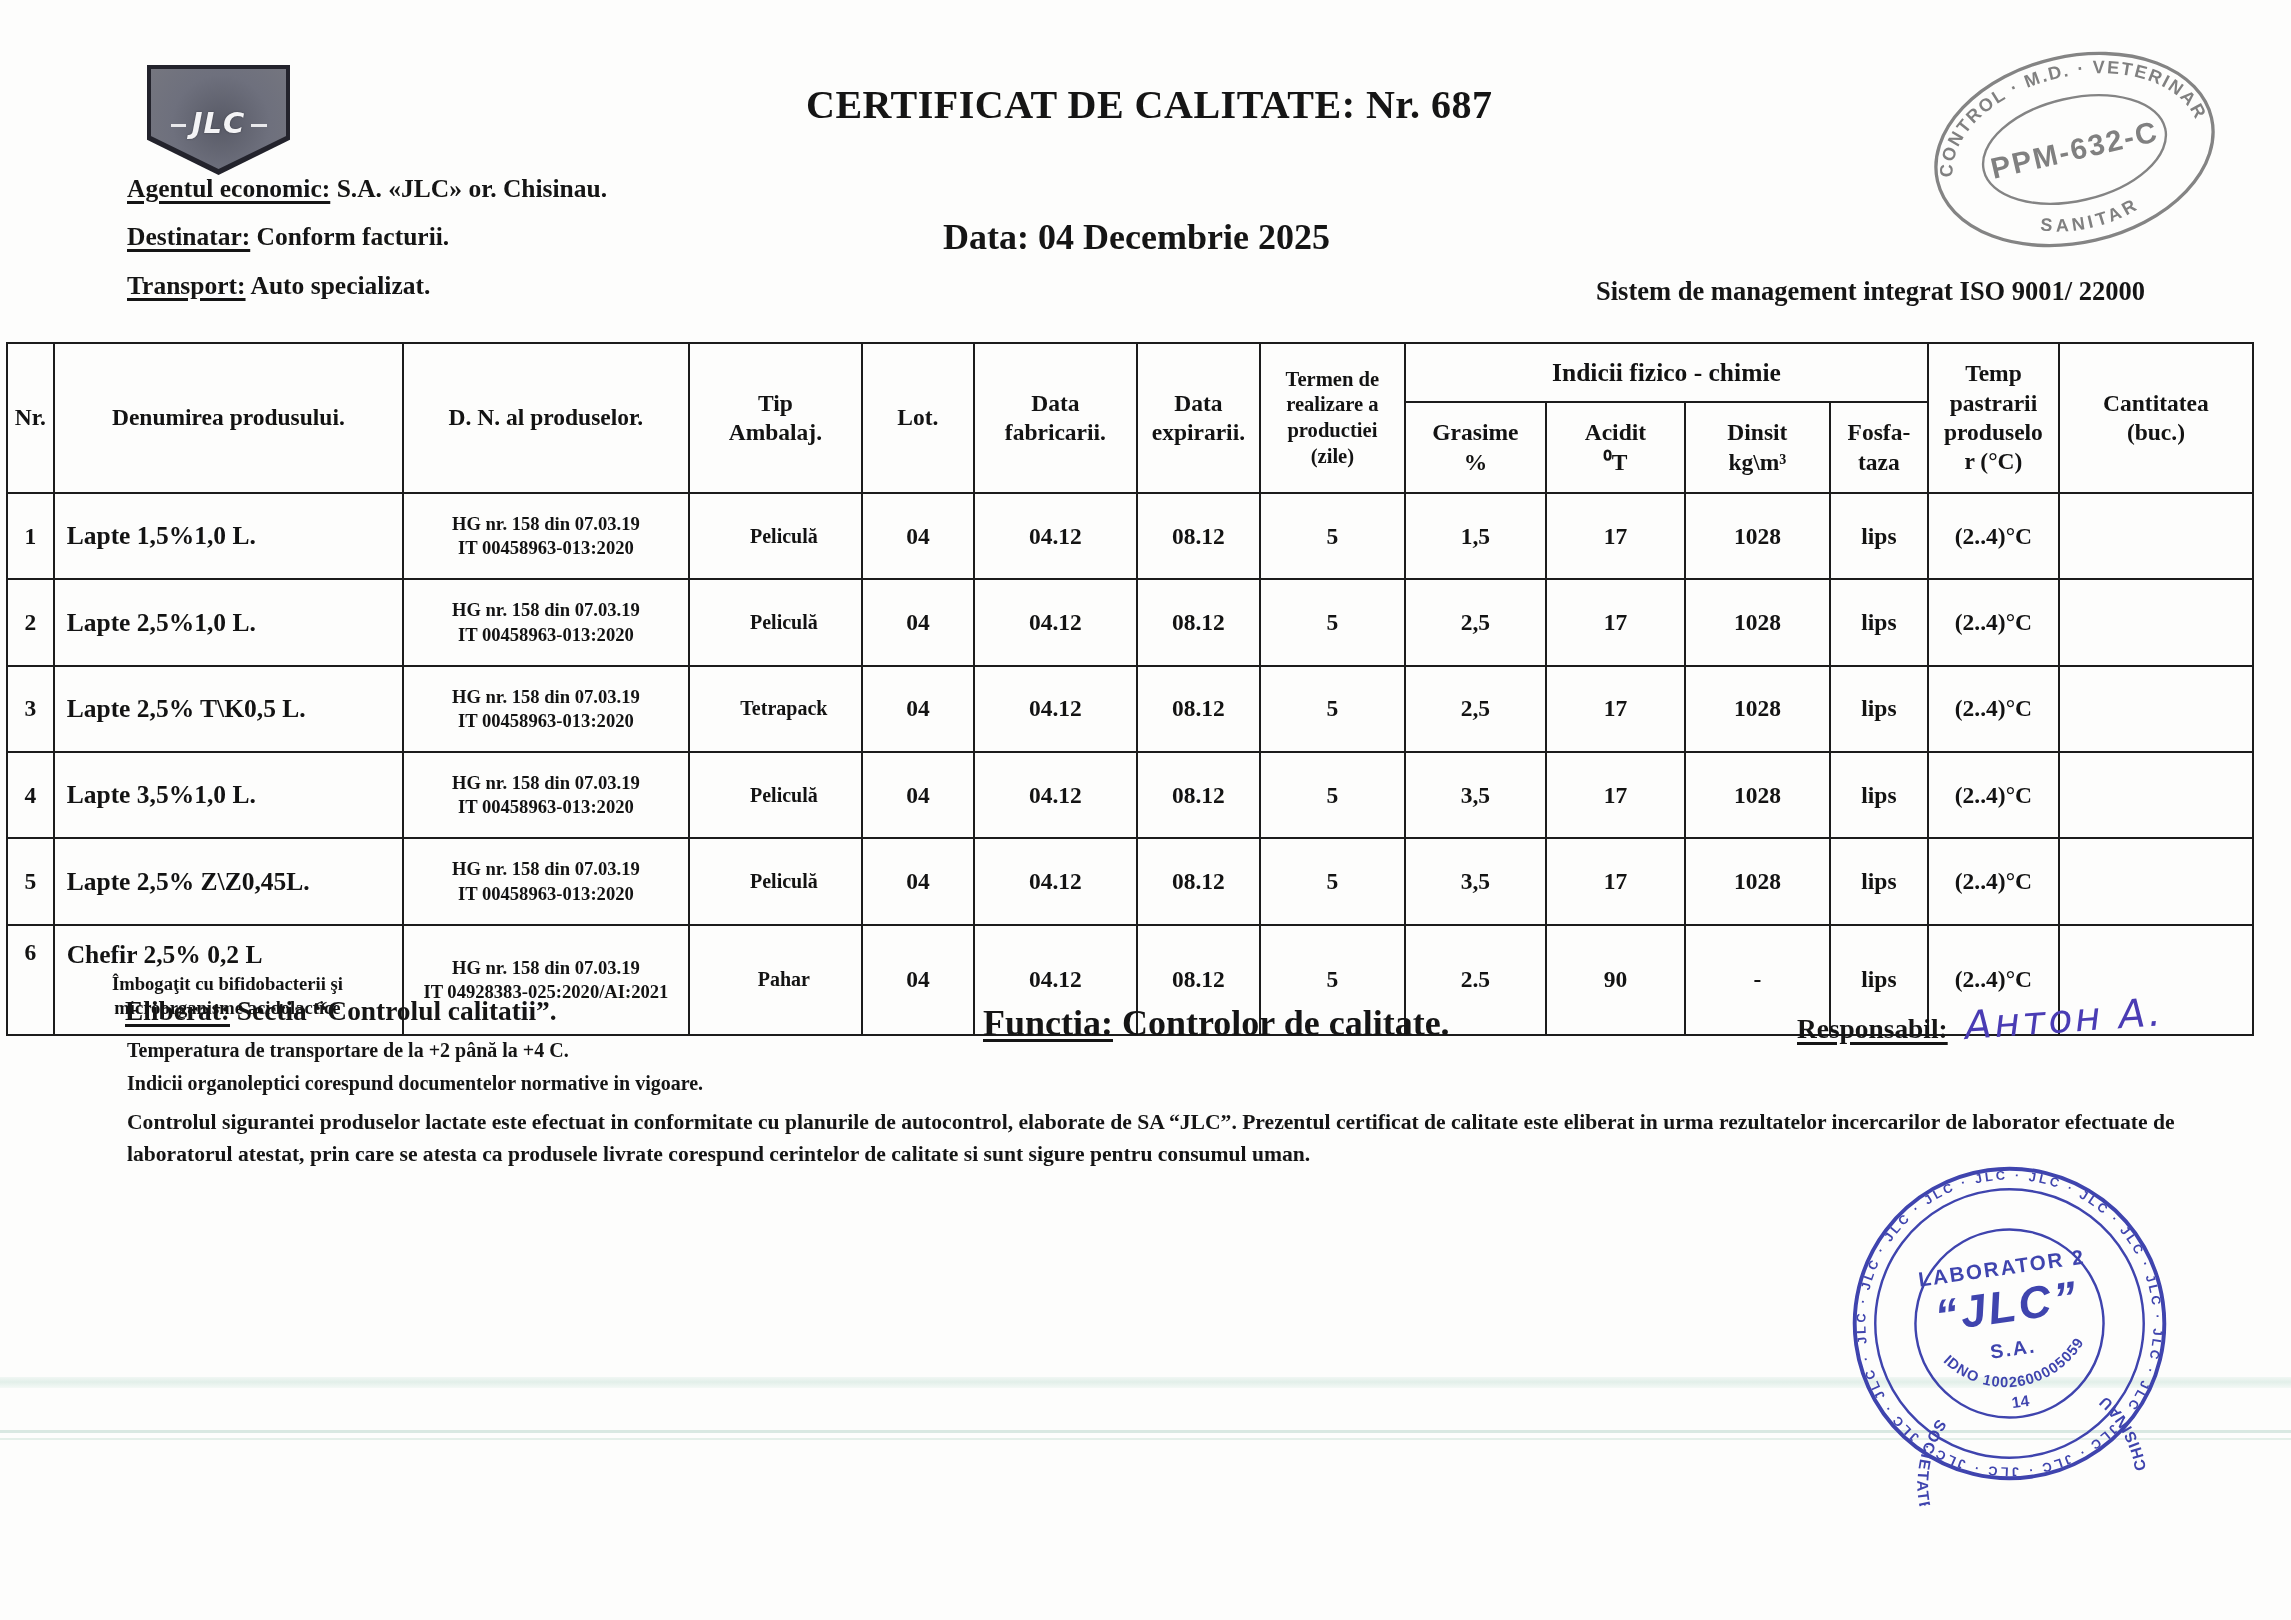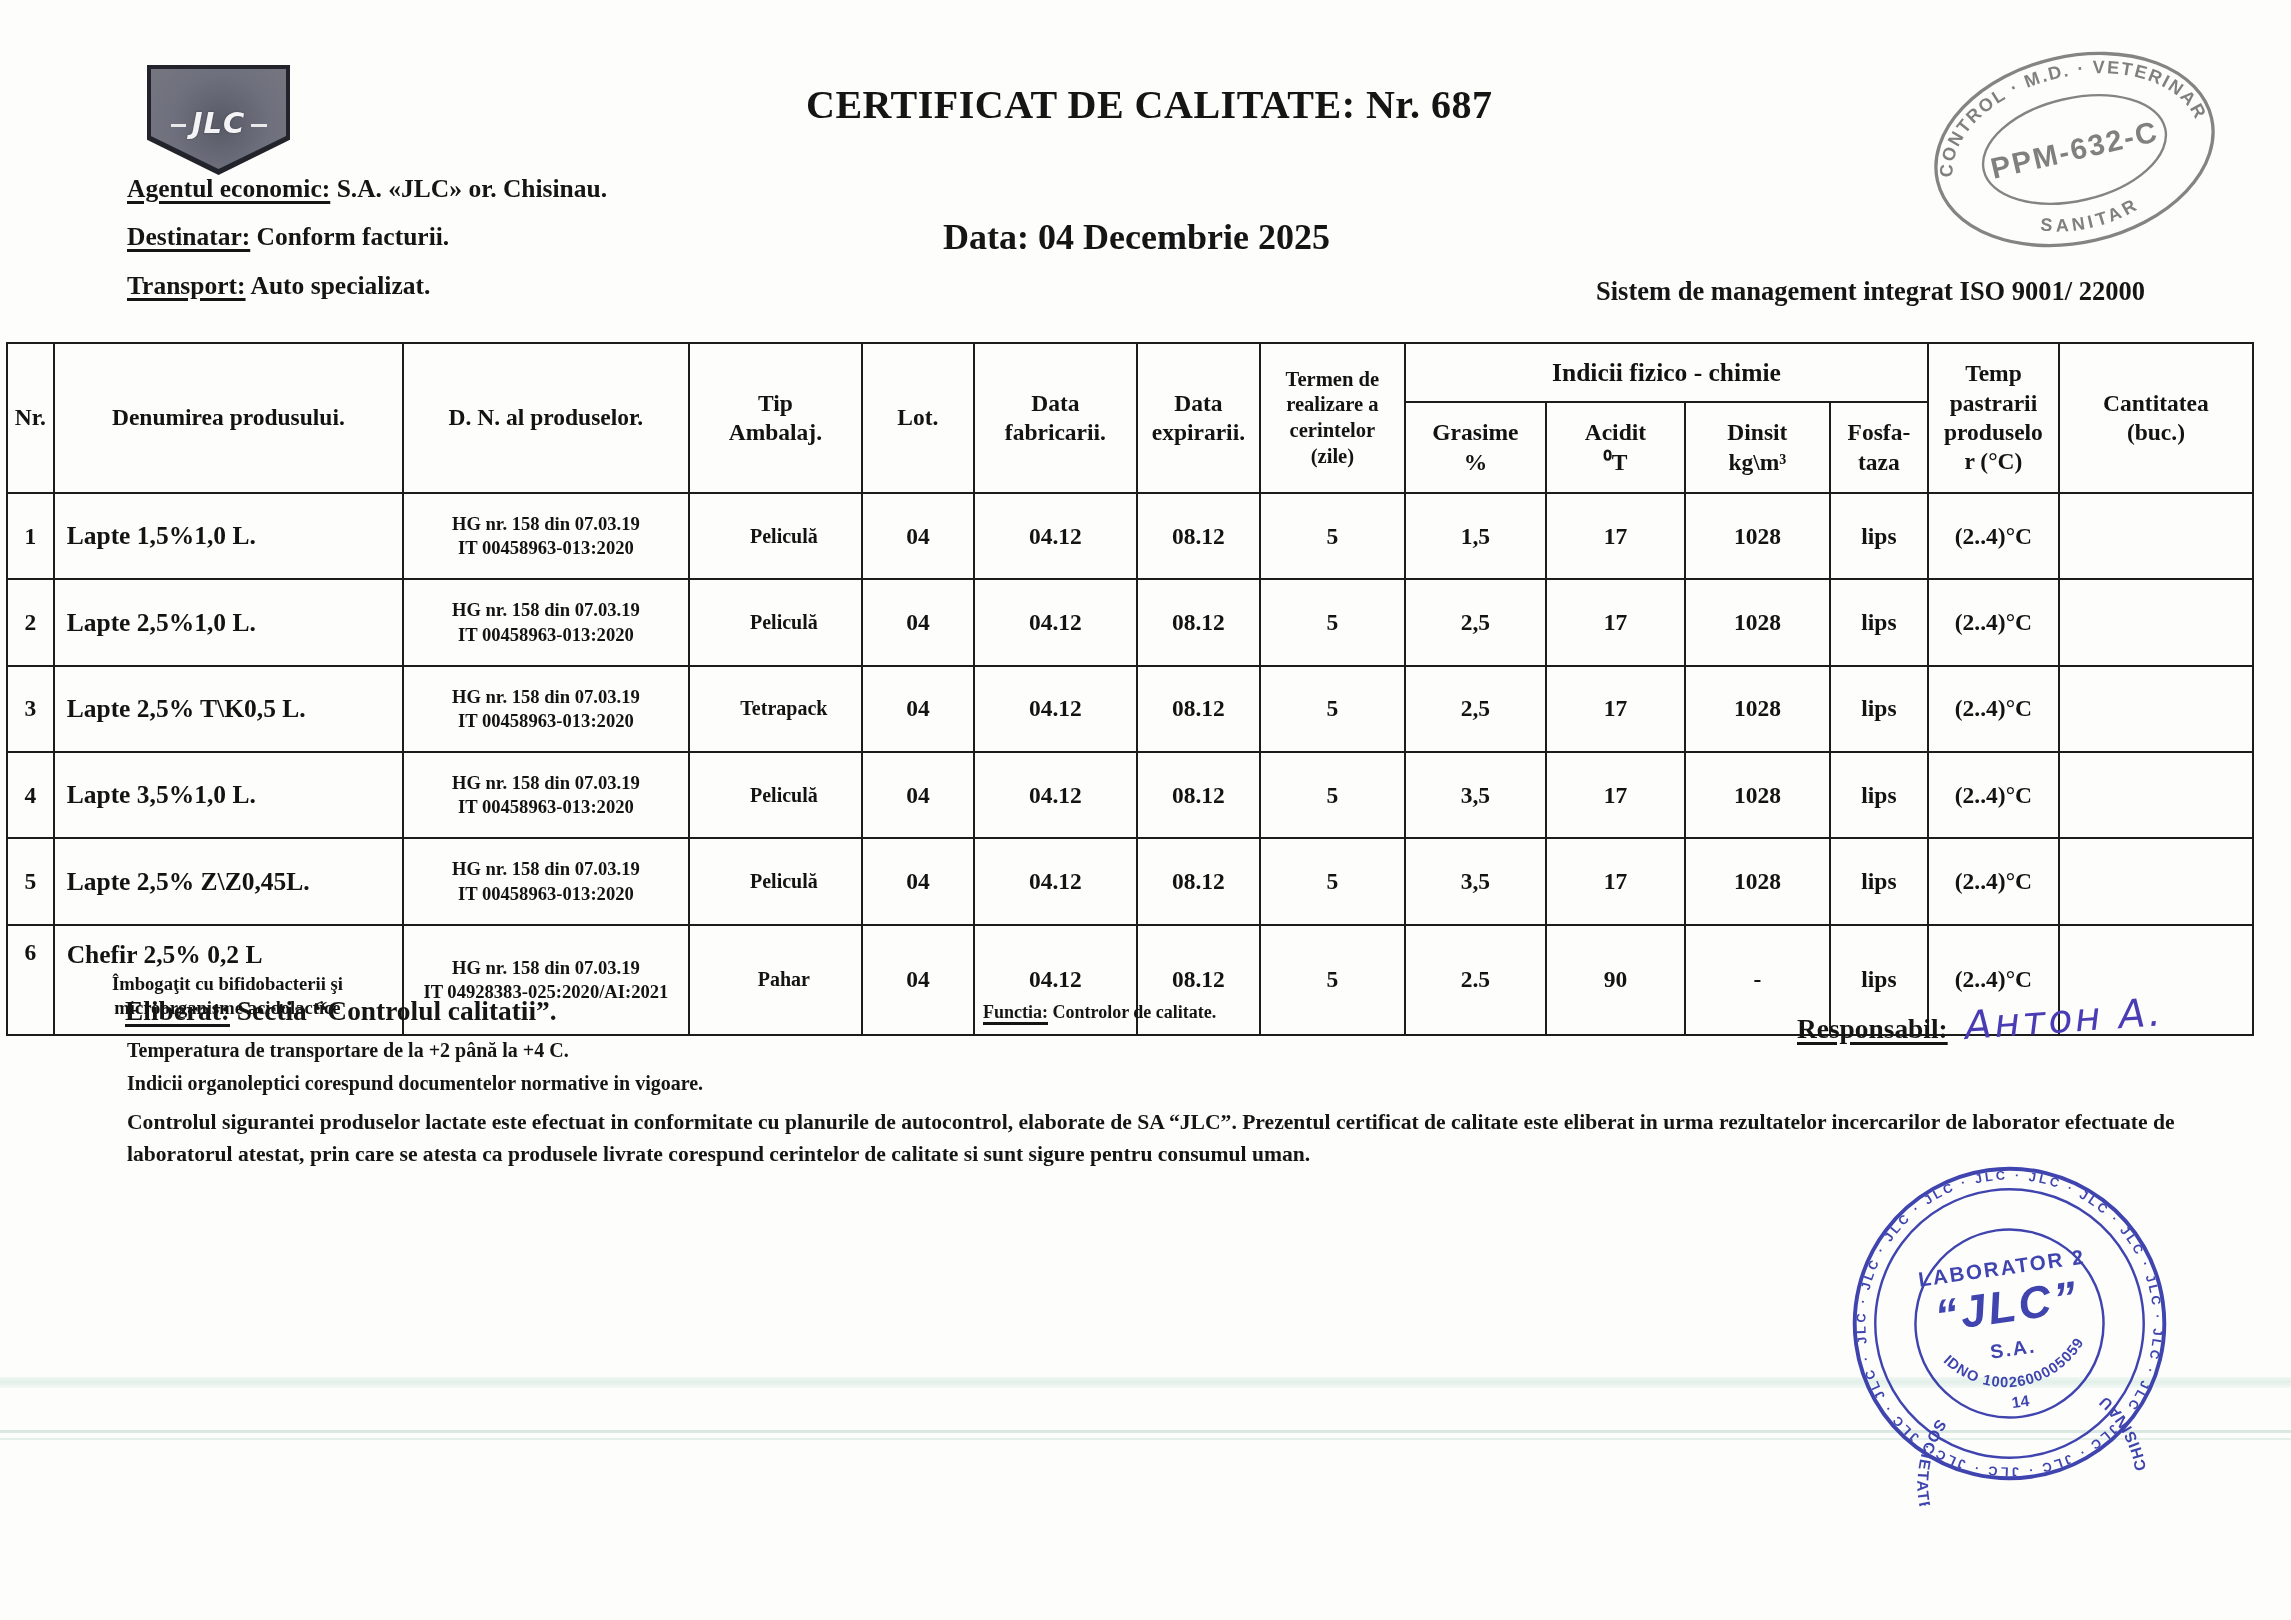--- a/index.html
+++ b/index.html
@@ -55,21 +55,21 @@
   tbody tr.tall { height:110px; }
   tbody td { font-size:23.5px; font-weight:700; }
   td.name-cell { text-align:left; padding:0 13.7px 0 11.8px; }
   .nv { display:flex; justify-content:flex-start; align-items:baseline; font-size:25.5px; }
   .note { font-size:18.6px; line-height:1.25; margin-top:2px; }
   .note:empty { display:none; }
   td.dn-cell { font-size:18.6px; line-height:1.3; padding:18px;margin-left:40px; }
   td.amb-cell { font-size:20px;padding-left:17px; }
   
   .f-eliberat { position:absolute; left:125px; top:996px; font-size:27.4px; white-space:nowrap; }
-  .f-functia  { position:absolute; left:983px; top:1002px; font-size:18px; white-space:nowrap; }
+  .f-functia  { position:absolute; left:983px; top:1002px; font-size:36px; white-space:nowrap; }
   .f-resp     { position:absolute; left:1797px; top:1002px; font-size:27.4px; white-space:nowrap; }
   .signature  {
     display:inline-block; margin-left:17.6px; transform:rotate(-4deg) translateY(-5.9px);
     font-family:"DejaVu Sans", sans-serif; font-style:italic; font-weight:400;
     font-size:39px; color:#4a3cb4; letter-spacing:2.9px;
   }
   .f-note { position:absolute; left:127px; font-size:20px; white-space:nowrap; }
   .fn-0 { top:1039px; } .fn-1 { top:1072px; }
   .f-par { position:absolute; left:127px; top:1106px; width:2107px; font-size:21.6px; line-height:1.5; }
   
@@ -136,21 +136,21 @@
         <th rowspan="2">D. N. al produselor.</th>
         <th rowspan="2">Tip
 Ambalaj.</th>
         <th rowspan="2">Lot.</th>
         <th rowspan="2">Data
 fabricarii.</th>
         <th rowspan="2">Data
 expirarii.</th>
         <th rowspan="2" style="font-size:20.6px">Termen de
 realizare a
-cerintelor
+productiei
 (zile)</th>
         <th colspan="4" class="group">Indicii fizico - chimie</th>
         <th rowspan="2">Temp
 pastrarii
 produselo
 r (°C)</th>
         <th rowspan="2">Cantitatea
 (buc.)</th>
       </tr>
       <tr class="gr2">

